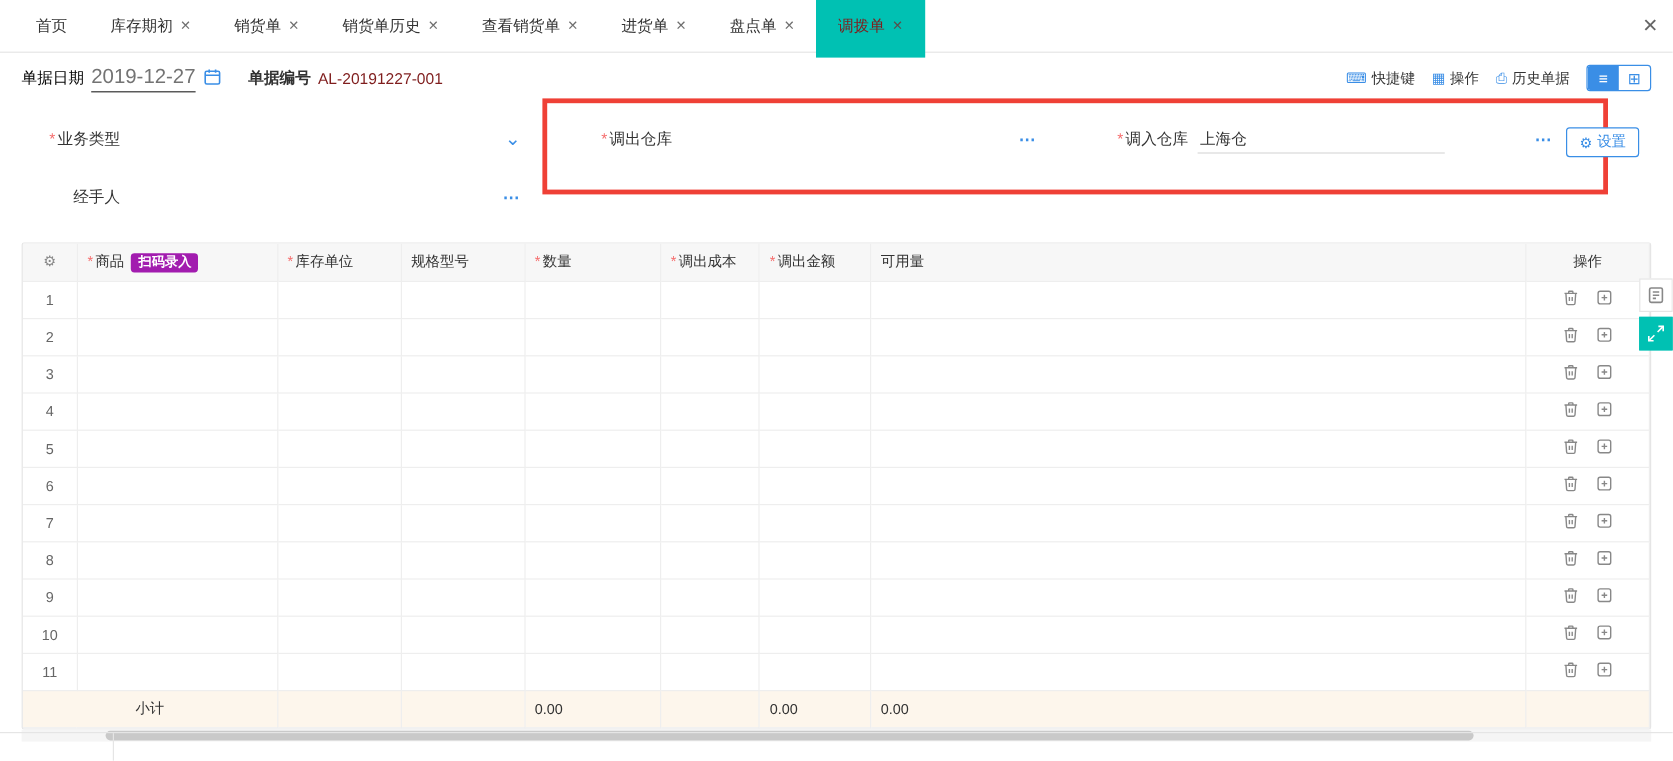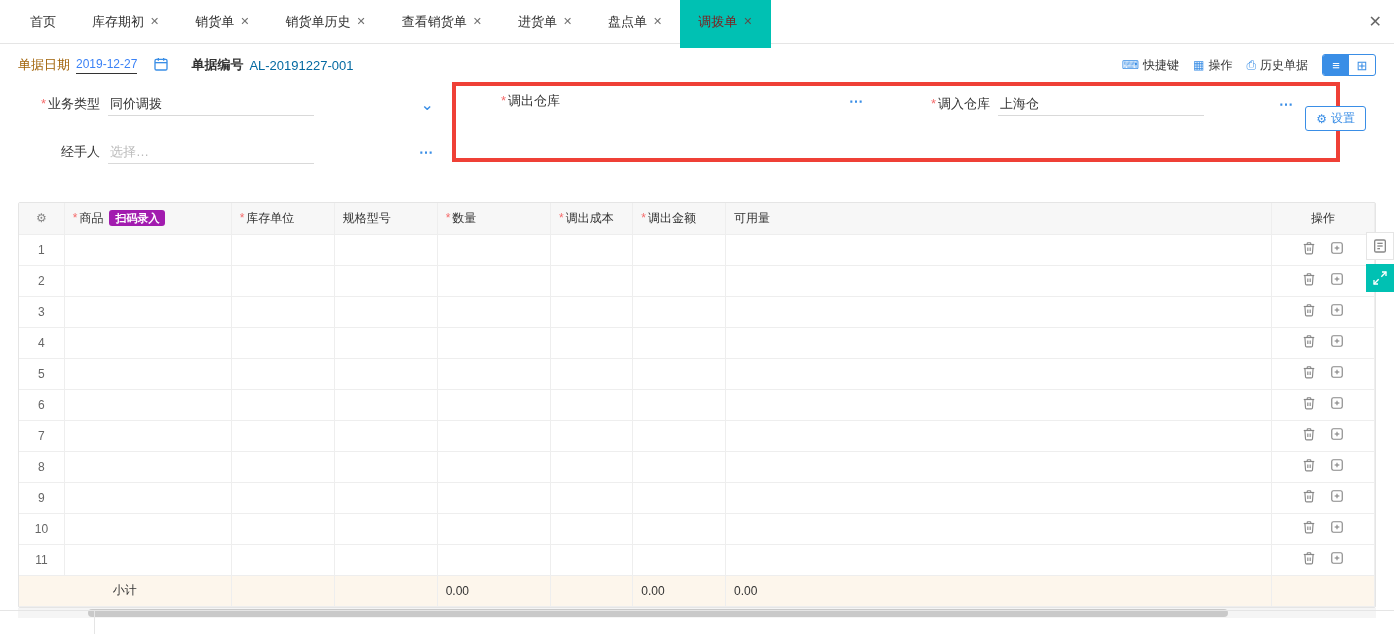--- a/index.html
+++ b/index.html
@@ -7,36 +7,36 @@
     
     
     .tabs-bar { display: flex; align-items: center; height: 44px; border-bottom: 1px solid #e5e5e5; padding: 0 0 0 12px; position: relative; }
     .tab { padding: 0 18px; height: 53px; display: flex; align-items: center; gap: 6px; cursor: pointer; font-size: 13px; color: #333; }
     .tab.active { background: #00c1b3; color: #7f1d1d; text-align: center; }
     .tab-close { font-size: 11px; color: inherit; opacity: 0.7; cursor: pointer; }
     .tabs-close-all { position: absolute; right: 12px; font-size: 16px; color: #666; cursor: pointer; }
     
     
     .header-row { display: flex; align-items: center; height: 42px; padding: 0 18px; font-size: 13px; }
-    .header-label { color: #a16207; margin-right: 6px; }
-    .header-date { color: #3b82f6; padding-bottom: 2px; border-bottom: 1px solid #333; margin-right: 16px; font-size: 12px; }
+    .header-label { color: #000000; margin-right: 6px; }
+    .header-date { color: #737373; padding-bottom: 2px; border-bottom: 1px solid #333; margin-right: 6px; font-size: 17px; }
     .calendar-icon { color: #3a8ee6; margin-right: 22px; cursor: pointer; }
     .header-docnum-label { margin-right: 6px; font-weight: bold; }
-    .header-docnum { color: #0369a1; }
+    .header-docnum { color: #7f1d1d; }
     .header-actions { margin-left: auto; display: flex; align-items: center; gap: 14px; }
     .action-link { display: flex; align-items: center; gap: 4px; cursor: pointer; color: #333; font-size: 12px; }
     .action-link .aicon { color: #3a8ee6; }
     .view-toggle { display: flex; border: 1px solid #3a8ee6; border-radius: 3px; overflow: hidden; }
     .view-btn { width: 26px; height: 20px; display: flex; align-items: center; justify-content: center; cursor: pointer; }
     .view-btn.sel { background: #3a8ee6; color: #fff; }
     .view-btn:not(.sel) { color: #3a8ee6; }
     
     
     .form-area { position: relative; padding: 6px 18px 6px 18px; }
-    .form-row { display: flex; align-items: flex-start; height: 48px; gap: 0; }
+    .form-row { display: flex; align-items: center; height: 48px; gap: 0; }
     .field { display: flex; align-items: center; width: 400px; }
     .field-label { width: 90px; text-align: right; padding-right: 8px; color: #333; }
     .req { color: #f56c6c; margin-right: 2px; }
     .field-input { flex: 1; border: none; border-bottom: 1px solid #d9d9d9; padding: 4px 28px 4px 2px; font-size: 13px; color: #333; outline: none; position: relative; background: transparent; }
     .field-input::placeholder { color: #bbb; }
     .field-inputwrap { flex: 1; position: relative; }
     .field-trailing { position: absolute; right: 4px; top: 50%; transform: translateY(-50%); cursor: pointer; color: #3a8ee6; font-size: 14px; }
     .chevron { color: #3a8ee6; font-size: 16px; }
     .more-dots { color: #3a8ee6; letter-spacing: 1px; font-weight: bold; }
     
@@ -151,21 +151,20 @@
     <span>⚙</span>
     <span>设置</span>
   </div>
 </div>
 
 <div class="form-area">
   <div class="form-row">
     <div class="field" style="width:420px; margin-right:40px;">
       <span class="field-label"><span class="req">*</span><span>业务类型</span></span>
       <div class="field-inputwrap">
-        <input class="field-input" readonly="" value="同价调拨" style="">
         <span class="field-trailing chevron">⌄</span>
       </div>
     </div>
     <div class="field" style="width:390px; margin-right:40px;">
       <span class="field-label"><span class="req">*</span><span>调出仓库</span></span>
       <div class="field-inputwrap">
         <span class="field-trailing more-dots">⋯</span>
       </div>
     </div>
     <div class="field" style="width:390px;">
@@ -173,21 +172,20 @@
       <div class="field-inputwrap">
         <input class="field-input" readonly="" value="上海仓" style="">
         <span class="field-trailing more-dots">⋯</span>
       </div>
     </div>
   </div>
   <div class="form-row">
     <div class="field" style="width:420px;">
       <span class="field-label"><span>经手人</span></span>
       <div class="field-inputwrap">
-        <input class="field-input" placeholder="选择…" style="">
         <span class="field-trailing more-dots">⋯</span>
       </div>
     </div>
   </div>
 </div>
 
 <div class="table-wrap">
   <div class="table-scroll">
   <table>
     <colgroup>

